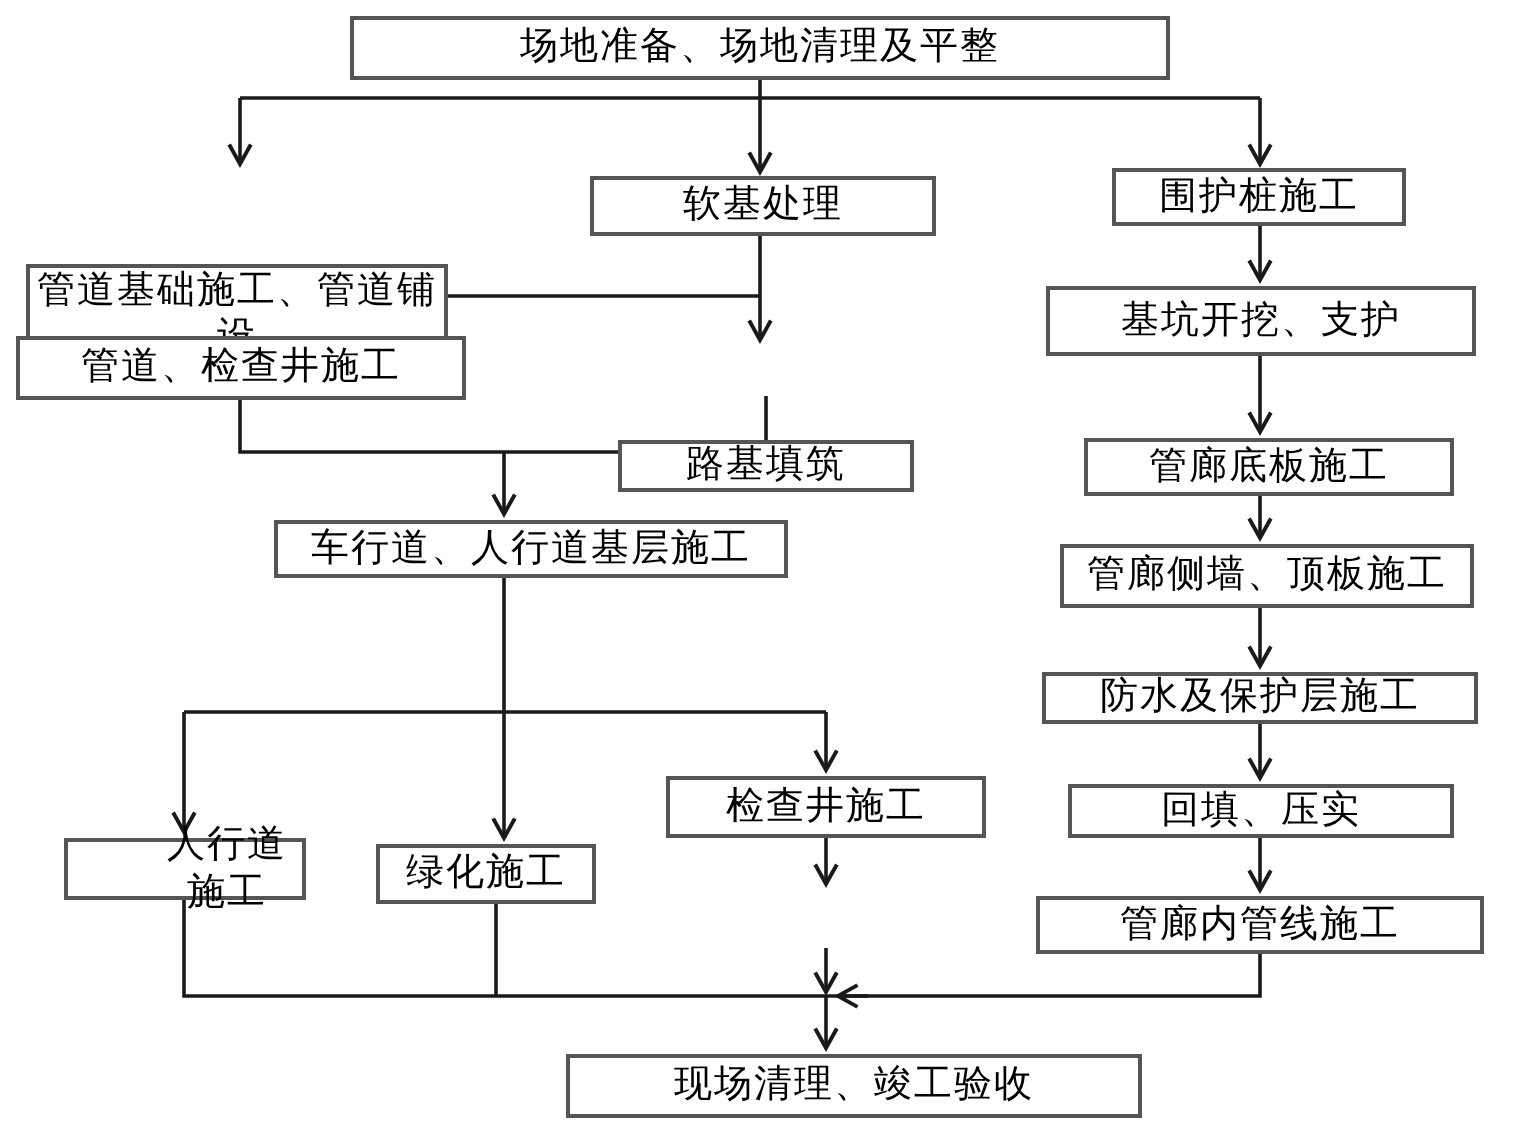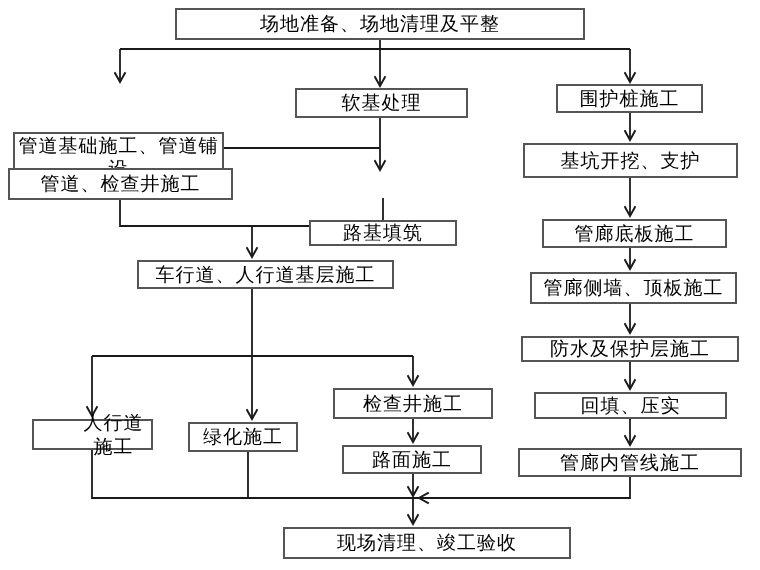--- a/index.html
+++ b/index.html
@@ -98,17 +98,16 @@
   <div class="node" style="left:534px;top:392px;width:193px;height:27px;">回填、压实</div>
 
   <div class="node" style="left:518px;top:448px;width:224px;height:29px;">管廊内管线施工</div>
 
   <div class="node" style="left:333px;top:388px;width:160px;height:31px;">检查井施工</div>
 
   <div class="node" style="left:32px;top:419px;width:121px;height:31px;padding-left:44px;">人行道施工</div>
 
   <div class="node" style="left:188px;top:422px;width:110px;height:30px;">绿化施工</div>
 
-  <div class="node" style="left:342px;top:445px;width:140px;height:29px;">路面施工</div>
 
   <div class="node" style="left:283px;top:527px;width:288px;height:32px;">现场清理、竣工验收</div>
 
 </div>
 
 </body></html>

